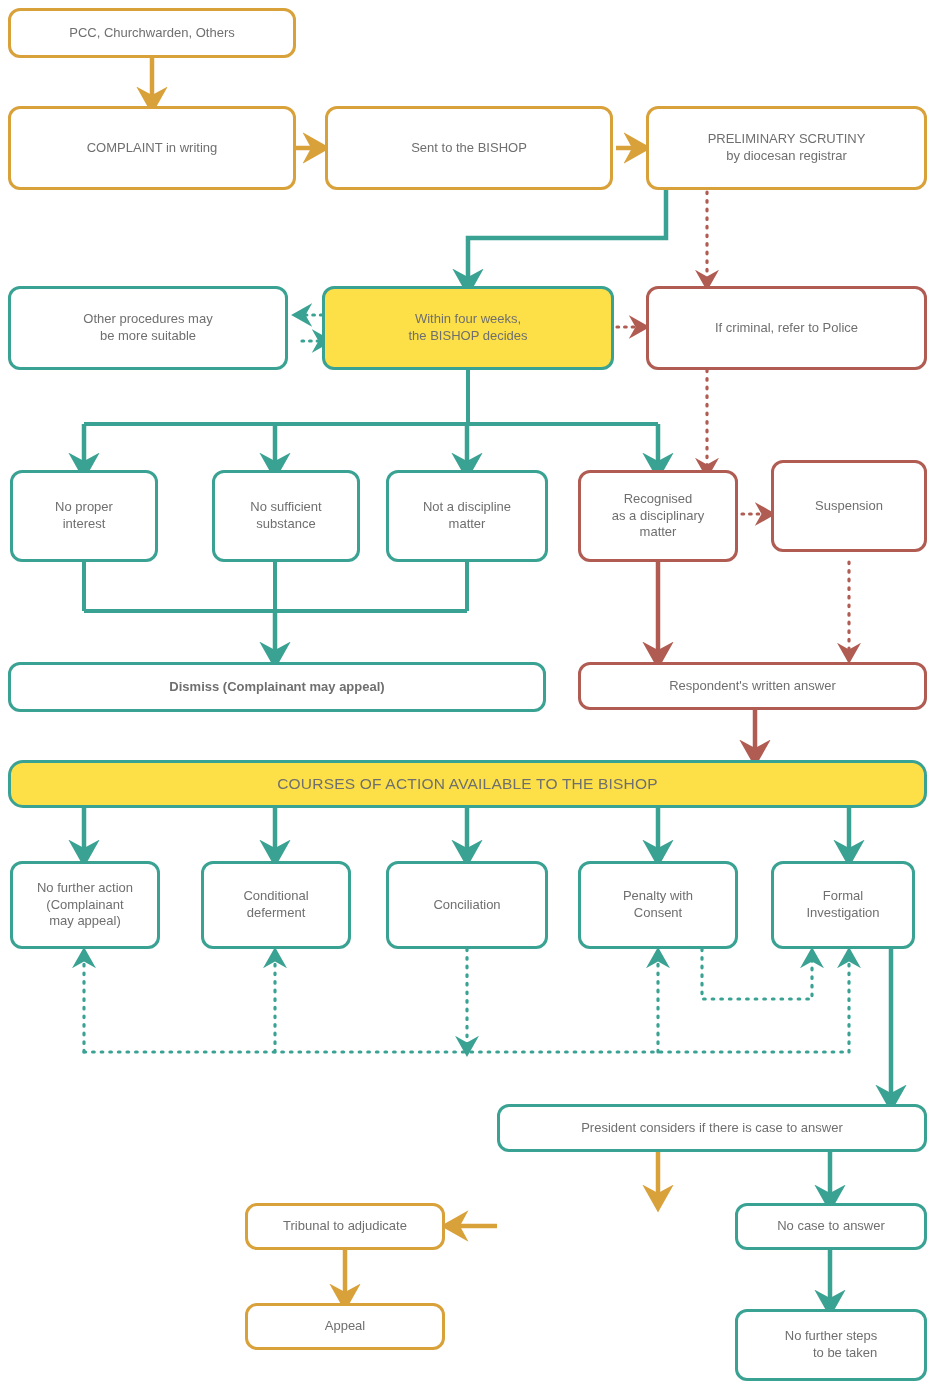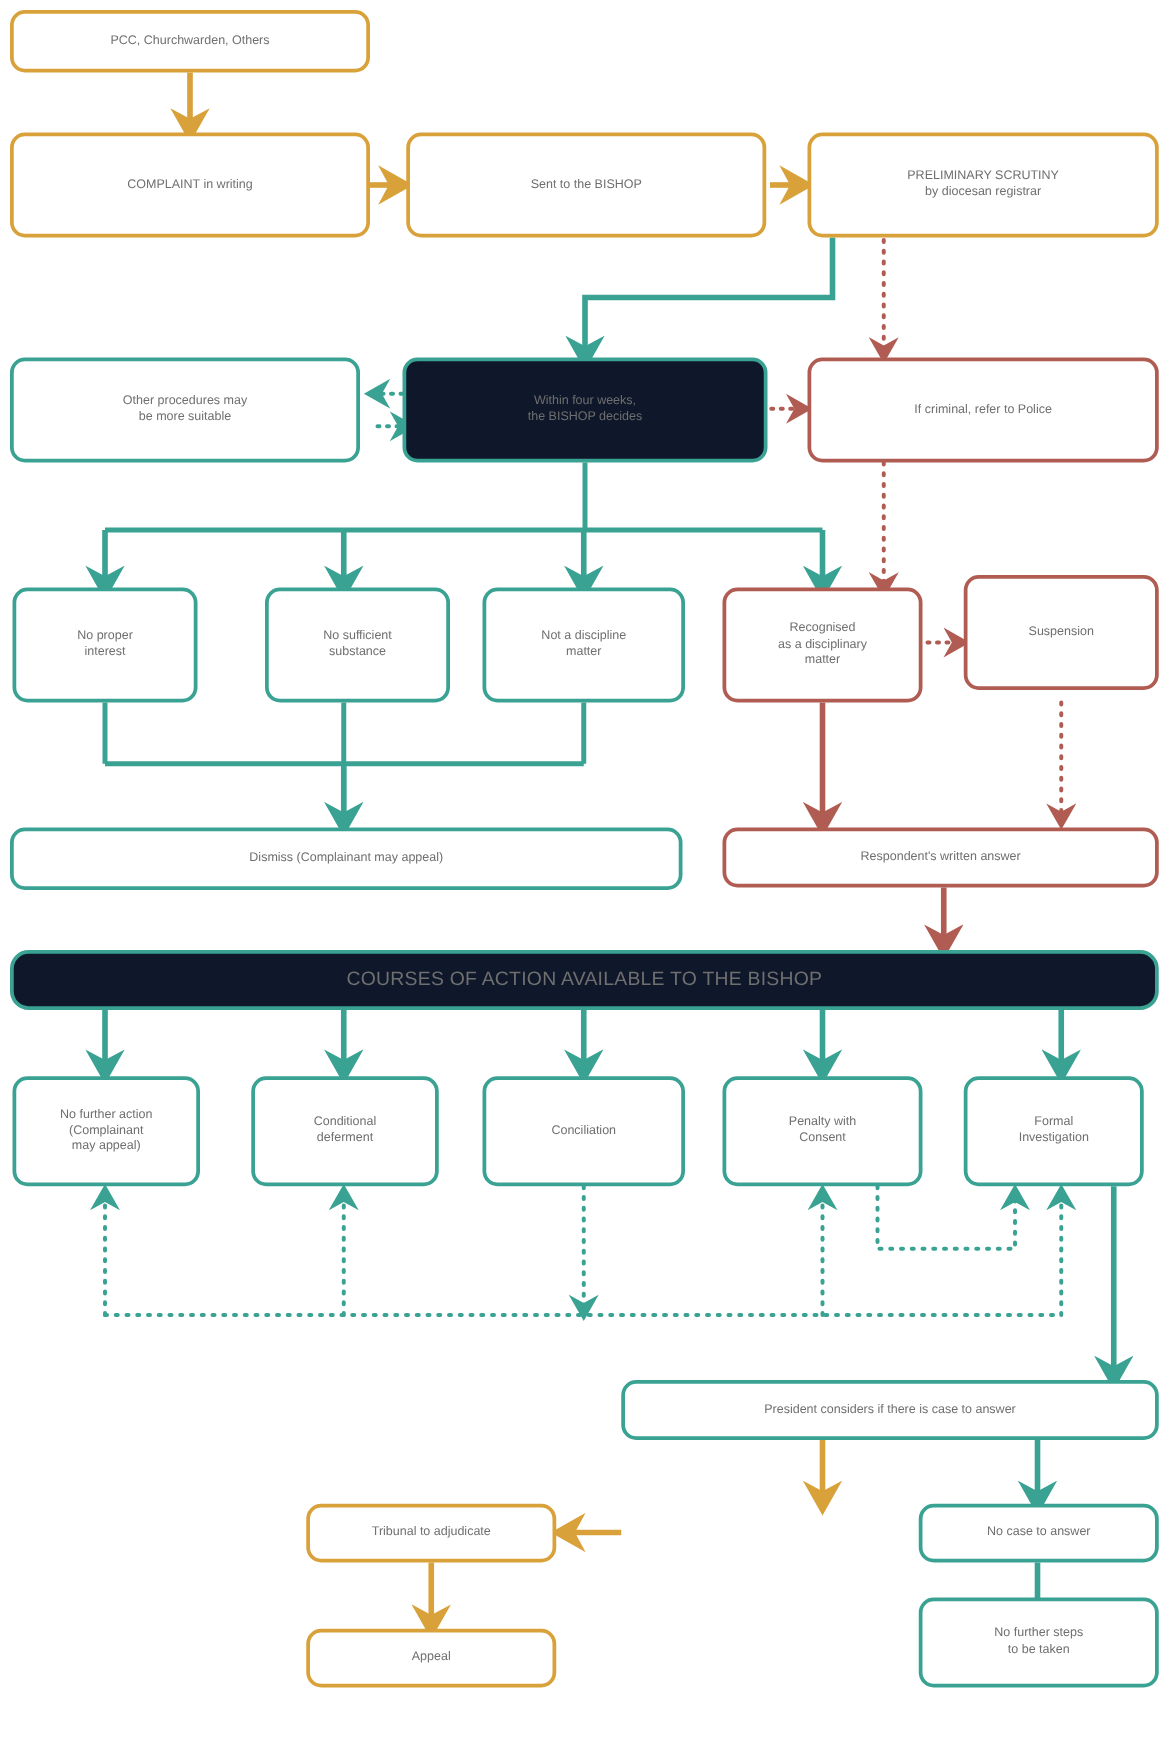--- a/index.html
+++ b/index.html
@@ -25,30 +25,30 @@
     box-sizing:border-box;
     border-radius:12px;
     border-style:solid;
     border-width:3px;
     background:#ffffff;
     display:flex;
     align-items:center;
     justify-content:center;
     text-align:center;
     color:#6f6f6f;
-    font-size:10px;
+    font-size:13px;
     line-height:1.28;
     padding:2px 6px;
     z-index:5;
   }
   .node span{display:block;white-space:pre-line;}
   .n-orange{border-color:#d9a13a;}
   .n-teal{border-color:#3aa293;}
   .n-red{border-color:#b05c52;}
-  .fill-mint{background:#0f172a;}
+  .fill-mint{background:#fde047;}
   .banner{font-size:15.5px;letter-spacing:0.2px;}
 </style>
 </head>
 <body>
 
 <div id="stage">
 
   <svg id="wires" viewBox="0 0 935 1390" width="935" height="1390" xmlns="http://www.w3.org/2000/svg">
     <defs>
       <marker id="ah-or" markerWidth="7" markerHeight="7" refX="3.0" refY="3.5" orient="auto" markerUnits="strokeWidth">
@@ -188,21 +188,21 @@
   <div class="node n-red" style="left:578px;top:470px;width:160px;height:92px;">
     <span>Recognised
 as a disciplinary
 matter</span>
   </div>
 
   <div class="node n-red" style="left:771px;top:460px;width:156px;height:92px;">
     <span>Suspension</span>
   </div>
 
-  <div class="node n-teal" style="left:8px;top:662px;width:538px;height:50px;">
+  <div class="node n-teal" style="left:8px;top:662px;width:538px;height:50px;font-weight:bold;">
     <span>Dismiss (Complainant may appeal)</span>
   </div>
 
   <div class="node n-red" style="left:578px;top:662px;width:349px;height:48px;">
     <span>Respondent's written answer</span>
   </div>
 
   <div class="node n-teal fill-mint banner" style="left:8px;top:760px;width:919px;height:48px;border-radius:15px;">
     <span>COURSES OF ACTION AVAILABLE TO THE BISHOP</span>
   </div>
@@ -242,18 +242,18 @@
 
 
   <div class="node n-teal" style="left:735px;top:1203px;width:192px;height:47px;">
     <span>No case to answer</span>
   </div>
 
   <div class="node n-orange" style="left:245px;top:1303px;width:200px;height:47px;">
     <span>Appeal</span>
   </div>
 
-  <div class="node n-teal" style="left:735px;top:1278px;width:192px;height:72px;">
+  <div class="node n-teal" style="left:735px;top:1309px;width:192px;height:72px;text-align:right;">
     <span>No further steps
 to be taken</span>
   </div>
 
 </div>
 
 </body></html>

